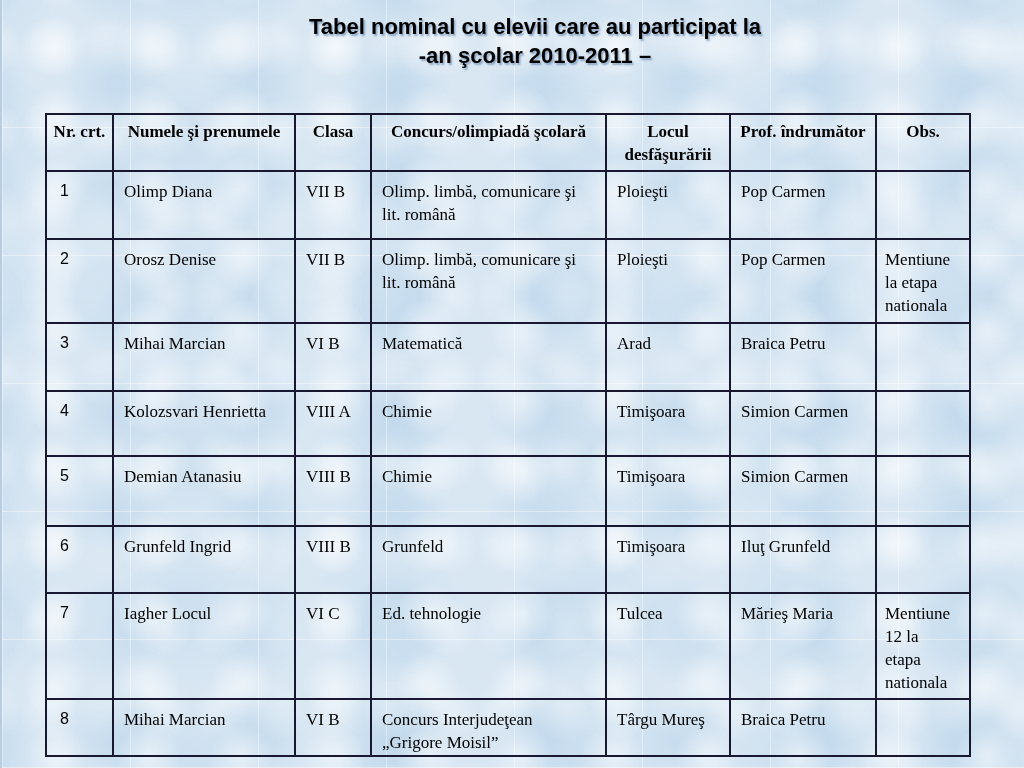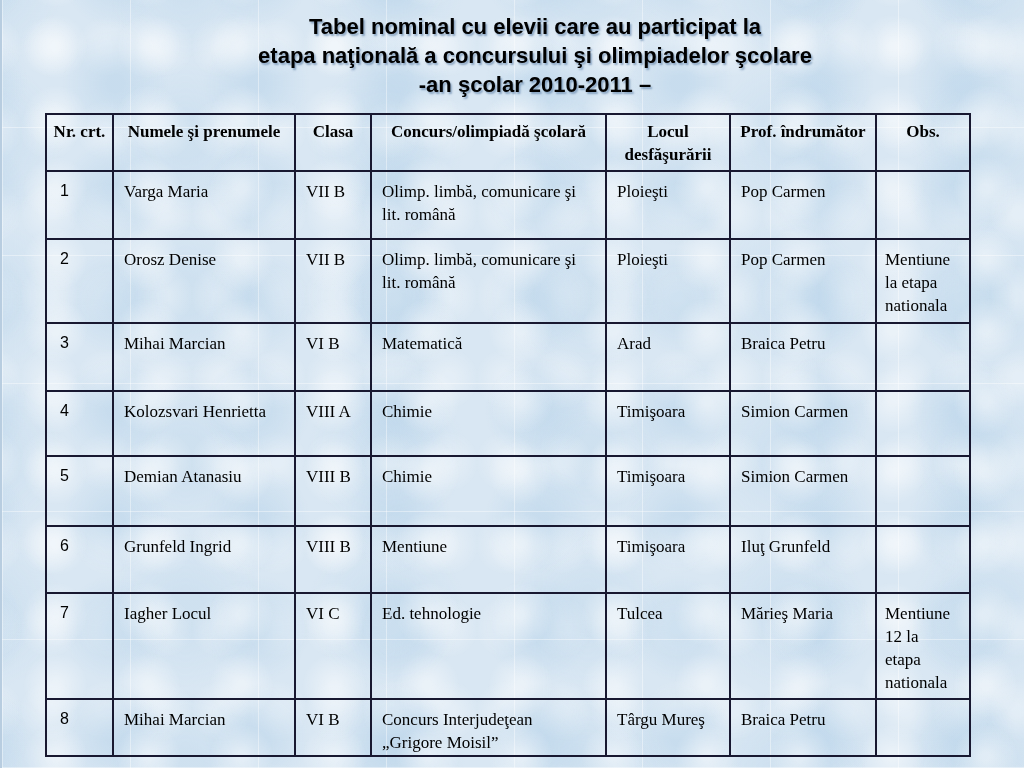--- a/index.html
+++ b/index.html
@@ -65,21 +65,20 @@
   tbody tr.rh-7  { height: 106px; }
   tbody tr.rh-8  { height: 57px; }
 </style>
 </head>
 <body>
 
 <div class="slide">
 
   <div class="title">
     <div>Tabel nominal cu elevii care au participat la</div>
-    <div>etapa naţională a concursului şi olimpiadelor şcolare</div>
     <div>-an şcolar 2010-2011 –</div>
   </div>
 
   <table class="participants">
     <colgroup>
       <col style="width:67px">
         <col style="width:182px">
         <col style="width:76px">
       <col style="width:235px">
         <col style="width:124px">
@@ -93,21 +92,21 @@
         <th>Clasa</th>
         <th>Concurs/olimpiadă şcolară</th>
         <th>Locul desfăşurării</th>
         <th>Prof. îndrumător</th>
         <th>Obs.</th>
       </tr>
     </thead>
     <tbody>
       <tr class="rh-1">
         <td class="nr">1</td>
-        <td>Varga Maria</td>
+        <td>Olimp Diana</td>
         <td>VII B</td>
         <td>Olimp. limbă, comunicare şi lit. română</td>
         <td>Ploieşti</td>
         <td>Pop Carmen</td>
         <td class="obs"></td>
       </tr>
       <tr class="rh-2">
         <td class="nr">2</td>
         <td>Orosz Denise</td>
         <td>VII B</td>
@@ -140,21 +139,21 @@
         <td>VIII B</td>
         <td>Chimie</td>
         <td>Timişoara</td>
         <td>Simion Carmen</td>
         <td class="obs"></td>
       </tr>
       <tr class="rh-6">
         <td class="nr">6</td>
         <td>Grunfeld Ingrid</td>
         <td>VIII B</td>
-        <td>Mentiune</td>
+        <td>Grunfeld</td>
         <td>Timişoara</td>
         <td>Iluţ Grunfeld</td>
         <td class="obs"></td>
       </tr>
       <tr class="rh-7">
         <td class="nr">7</td>
         <td>Iagher Locul</td>
         <td>VI C</td>
         <td>Ed. tehnologie</td>
         <td>Tulcea</td>

